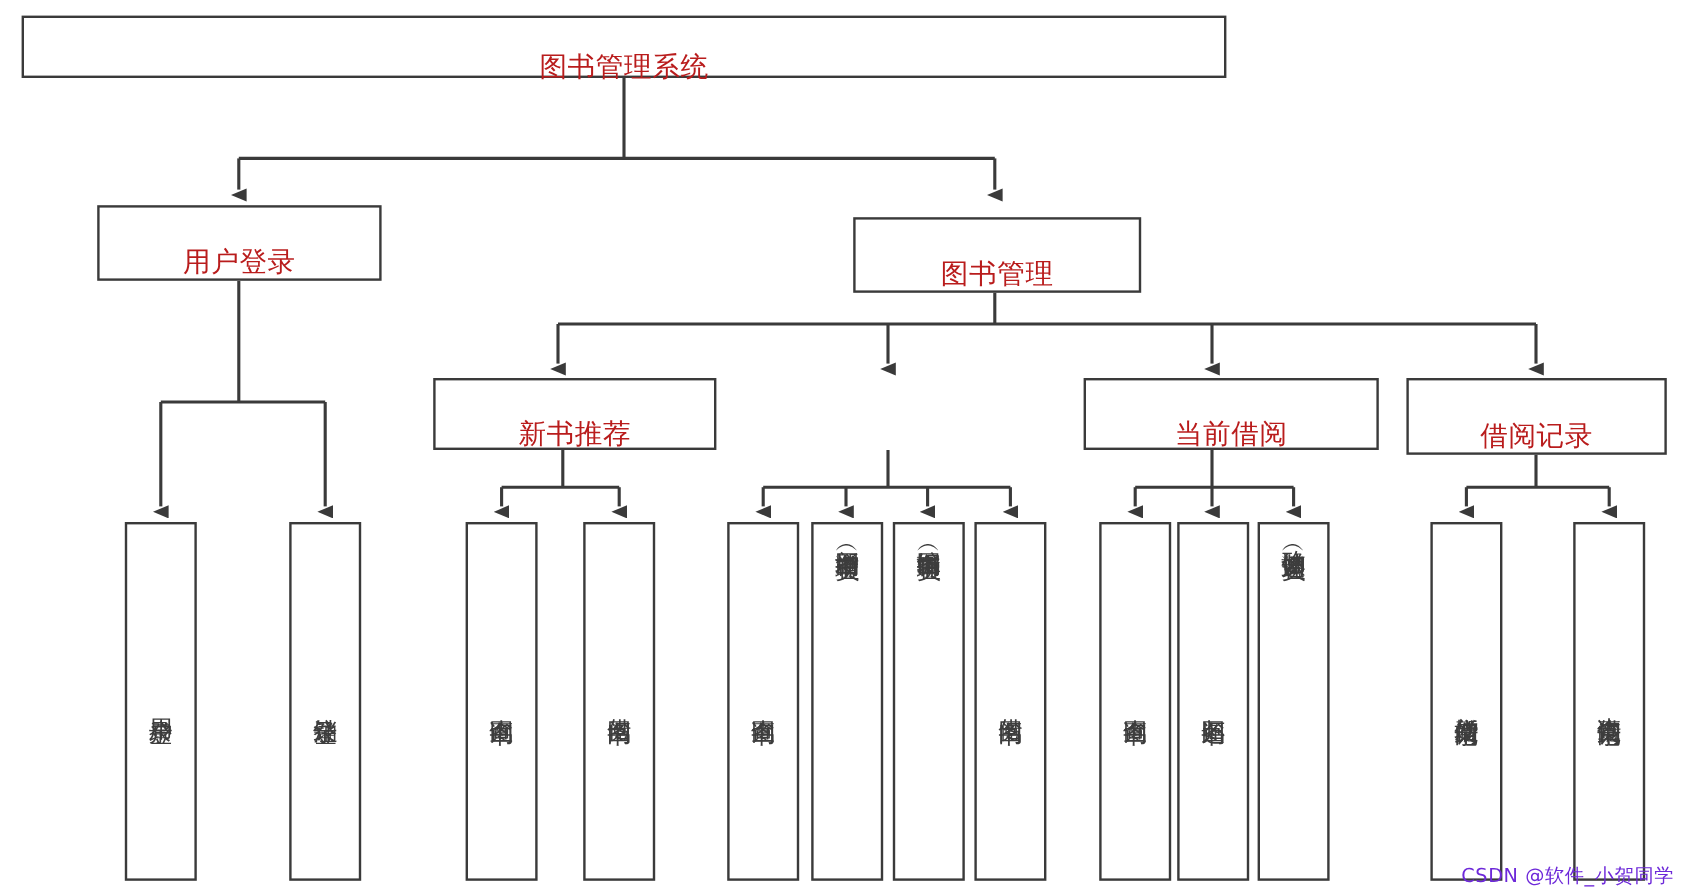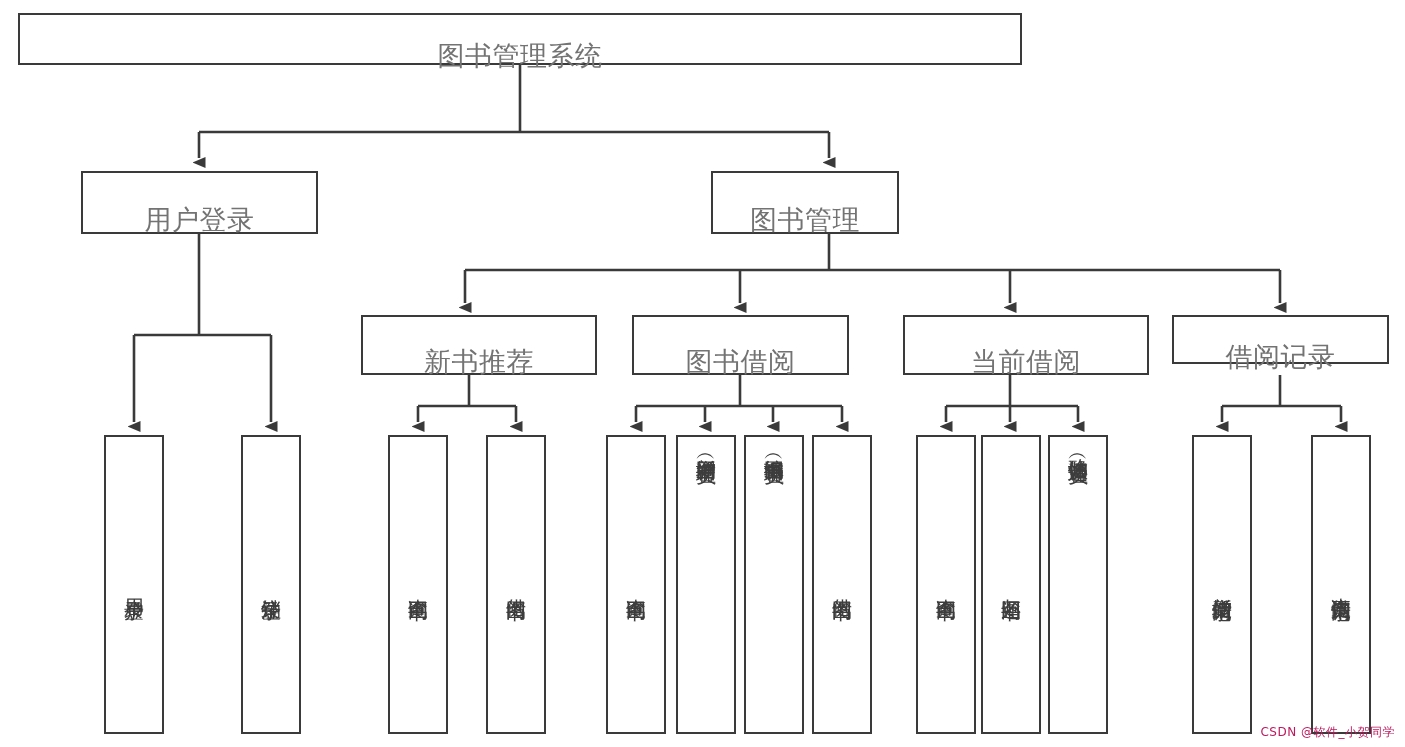--- a/index.html
+++ b/index.html
@@ -23,22 +23,22 @@
   .node-box {
     position: absolute;
     background: #ffffff;
     border: 2.5px solid #3a3a3a;
     box-sizing: border-box;
     display: flex;
     align-items: center;
     justify-content: center;
   }
   .node-label-h {
-    font-size: 27px;
-    color: #737373;
+    font-size: 23px;
+    color: #b91c1c;
     line-height: 1.2;
     white-space: nowrap;
     letter-spacing: 0.5px;
     margin-top: 35px;
   }
   .node-label-v {
     font-size: 20px;
     color: #3d3d3d;
     writing-mode: vertical-rl;
     text-orientation: upright;
@@ -68,22 +68,22 @@
     stroke-width: 2.6;
     fill: none;
   }
   .arrow-head {
     fill: #3a3a3a;
   }
   #watermark {
     position: absolute;
     right: 10px;
     bottom: 6px;
-    font-size: 12px;
-    color: #be185d;
+    font-size: 16px;
+    color: #6d28d9;
     white-space: nowrap;
     letter-spacing: 0.5px;
   }
 </style>
 </head>
 <body>
 
 <div id="chart-root">
 
   <svg class="connectors" viewBox="0 0 1405 747">
@@ -134,34 +134,31 @@
     <path class="conn-line" d="M 1341 406 L 1341 422" marker-end="url(#arrow)"></path>
   </svg>
 
   <div class="node-box" style="left:18px; top:13px; width:1004px; height:52px;">
     <span class="node-label-h">图书管理系统</span>
   </div>
 
   <div class="node-box" style="left:81px; top:171px; width:237px; height:63px;">
     <span class="node-label-h">用户登录</span>
   </div>
-  <div class="node-box" style="left:711px; top:171px; width:188px; height:63px;">
+  <div class="node-box" style="left:711px; top:181px; width:240px; height:63px;">
     <span class="node-label-h">图书管理</span>
   </div>
 
   <div class="node-box" style="left:361px; top:315px; width:236px; height:60px;">
     <span class="node-label-h">新书推荐</span>
   </div>
-  <div class="node-box" style="left:632px; top:315px; width:217px; height:60px;">
-    <span class="node-label-h">图书借阅</span>
-  </div>
   <div class="node-box" style="left:903px; top:315px; width:246px; height:60px;">
     <span class="node-label-h">当前借阅</span>
   </div>
-  <div class="node-box" style="left:1172px; top:315px; width:217px; height:49px;">
+  <div class="node-box" style="left:1172px; top:315px; width:217px; height:64px;">
     <span class="node-label-h">借阅记录</span>
   </div>
 
   <div class="node-box leaf-box mid-align" style="left:104px; top:435px; width:60px; height:299px;">
     <span class="node-label-v">用户登录</span>
   </div>
   <div class="node-box leaf-box mid-align" style="left:241px; top:435px; width:60px; height:299px;">
     <span class="node-label-v">注销登录</span>
   </div>
 

